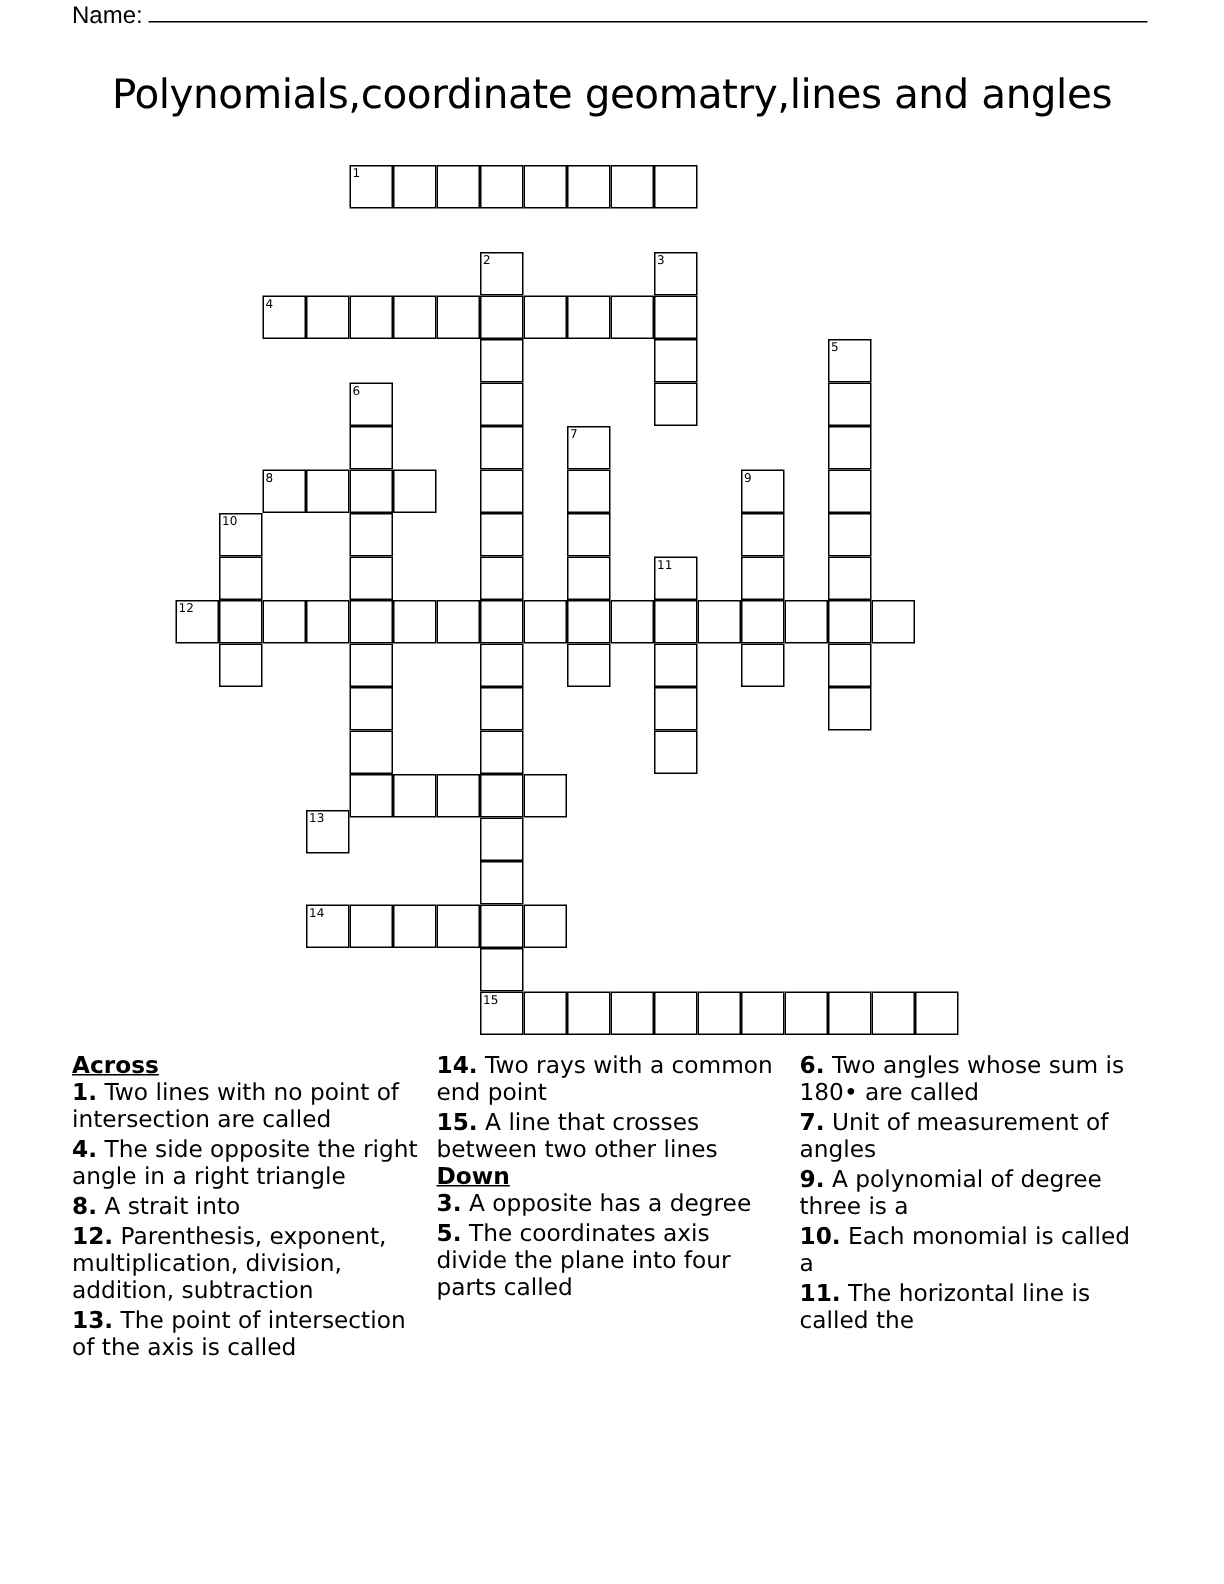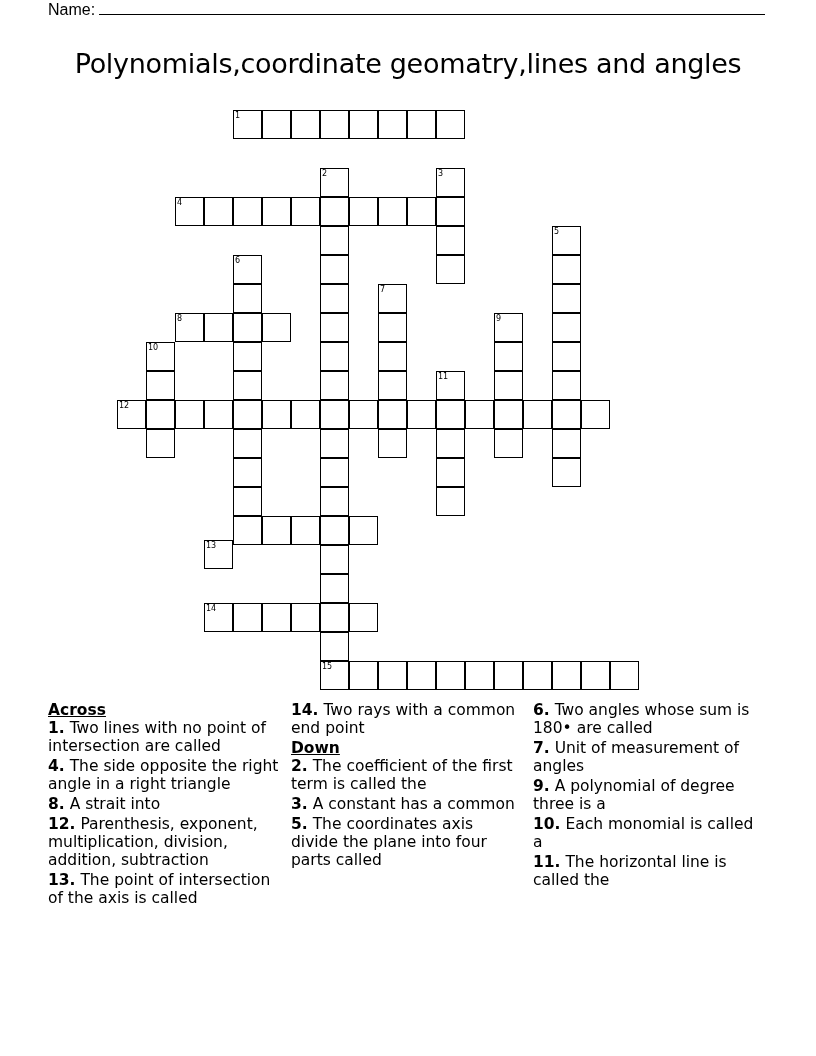--- a/index.html
+++ b/index.html
@@ -173,23 +173,23 @@
   <span class="heading">Across</span>
   <div class="clue"><b>1.</b> <span>Two lines with no point of intersection are called</span></div>
   <div class="clue"><b>4.</b> <span>The side opposite the right angle in a right triangle</span></div>
   <div class="clue"><b>8.</b> <span>A strait into</span></div>
   <div class="clue"><b>12.</b> <span>Parenthesis, exponent, multiplication, division, addition, subtraction</span></div>
   <div class="clue"><b>13.</b> <span>The point of intersection of the axis is called</span></div>
 </div>
 
 <div class="clues col2">
   <div class="clue"><b>14.</b> <span>Two rays with a common end point</span></div>
+  <div class="clue" style="margin-bottom:0"><b>15.</b> <span>A line that crosses between two other lines</span></div>
   <span class="heading">Down</span>
-  <div class="clue"><b>2.</b> <span>The coefficient of the first term is called the</span></div>
-  <div class="clue"><b>3.</b> <span>A constant has a common</span></div>
+  <div class="clue"><b>3.</b> <span>A opposite has a degree</span></div>
   <div class="clue"><b>5.</b> <span>The coordinates axis divide the plane into four parts called</span></div>
 </div>
 
 <div class="clues col3">
   <div class="clue"><b>6.</b> <span>Two angles whose sum is 180• are called</span></div>
   <div class="clue"><b>7.</b> <span>Unit of measurement of angles</span></div>
   <div class="clue"><b>9.</b> <span>A polynomial of degree three is a</span></div>
   <div class="clue"><b>10.</b> <span>Each monomial is called a</span></div>
   <div class="clue"><b>11.</b> <span>The horizontal line is called the</span></div>
 </div>

